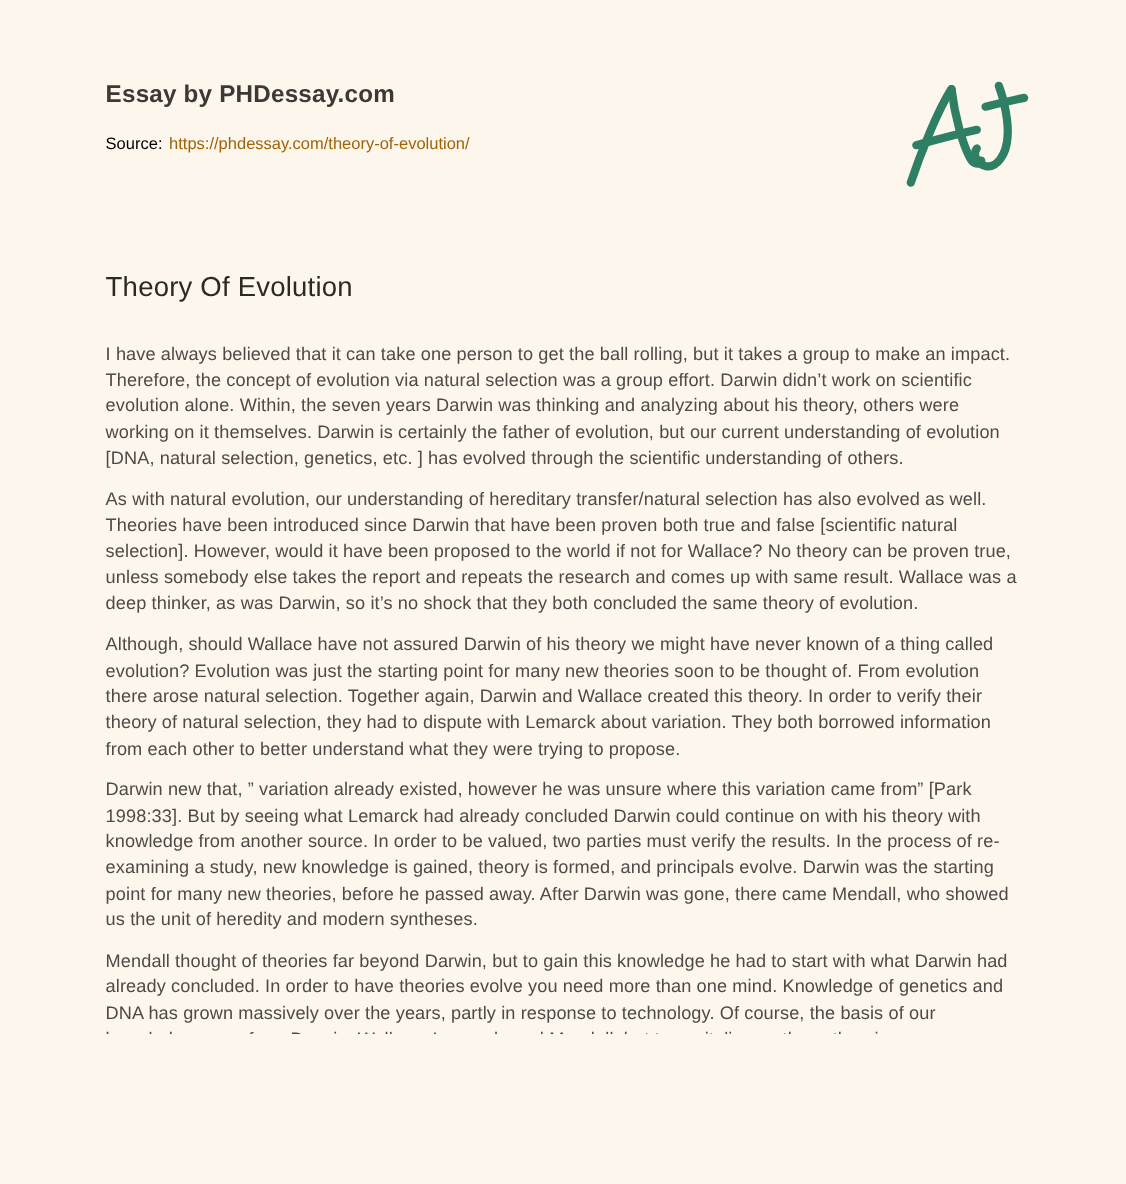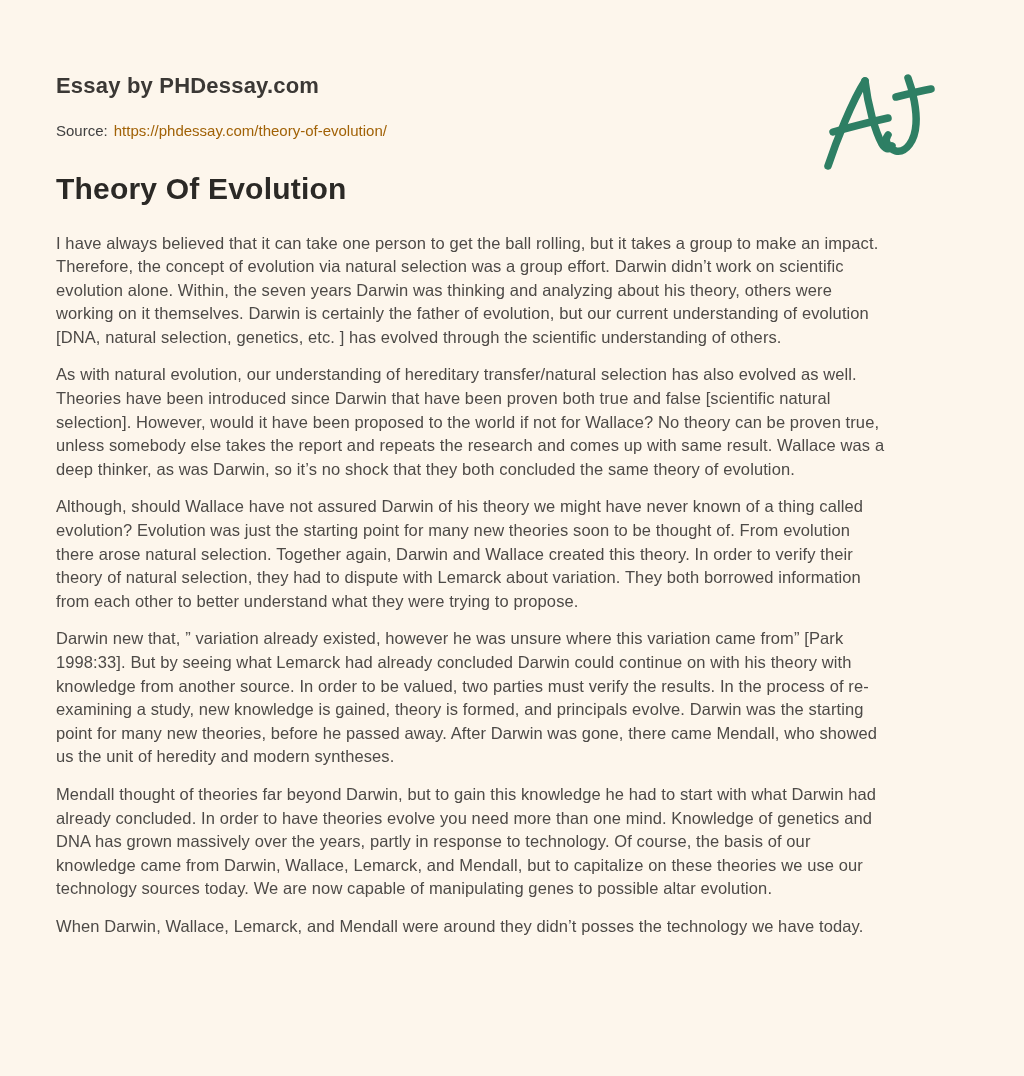--- a/index.html
+++ b/index.html
@@ -4,71 +4,72 @@
 <style>
   * { margin: 0; padding: 0; box-sizing: border-box; }
   html, body { background: #fdf6ec; }
   .page {
     position: relative;
     width: 1024px;
     height: 940px;
     background: #fdf6ec;
     overflow: hidden;
     font-family: "Liberation Sans", sans-serif;
-    padding: 72px 96px 0 56px;
+    padding: 72px 96px 0 96px;
   }
   .header {
     display: flex;
     justify-content: space-between;
     align-items: flex-start;
   }
   .brand {
     font-size: 22px;
     font-weight: 700;
     color: #3b3835;
     letter-spacing: 0.2px;
     line-height: 1.3;
   }
   .source-line {
     margin-top: 20px;
     font-size: 15px;
     line-height: 1.35;
   }
   .source-label {
-    color: #404040;
+    color: #000000;
     margin-right: 6px;
   }
   .source-link {
     color: #a16207;
     text-decoration: none;
   }
   .logo {
     width: 132px;
     height: 102px;
     margin-right: -24px;
     margin-top: -4px;
     flex: 0 0 auto;
   }
   .logo svg { width: 100%; height: 100%; display: block; }
   h1.essay-title {
-    font-size: 30px;
-    font-weight: 700;
+    margin-top: 76px;
+    font-size: 25px;
+    font-weight: 400;
     color: #2b2926;
     letter-spacing: 0.2px;
     line-height: 1.25;
   }
   .essay-body p {
     margin-top: 14px;
     font-size: 16.5px;
     line-height: 23.6px;
     color: #4d4a47;
     letter-spacing: 0.1px;
     max-width: 832px;
   }
-  .essay-body p:first-of-type { margin-top: 24px; }
+  .essay-body p:first-of-type { margin-top: 34px; }
 </style>
 </head>
 <body>
 
 <div class="page">
 
   <div class="header">
     <div class="header-left">
       <div class="brand">Essay by PHDessay.com</div>
       <div class="source-line">

